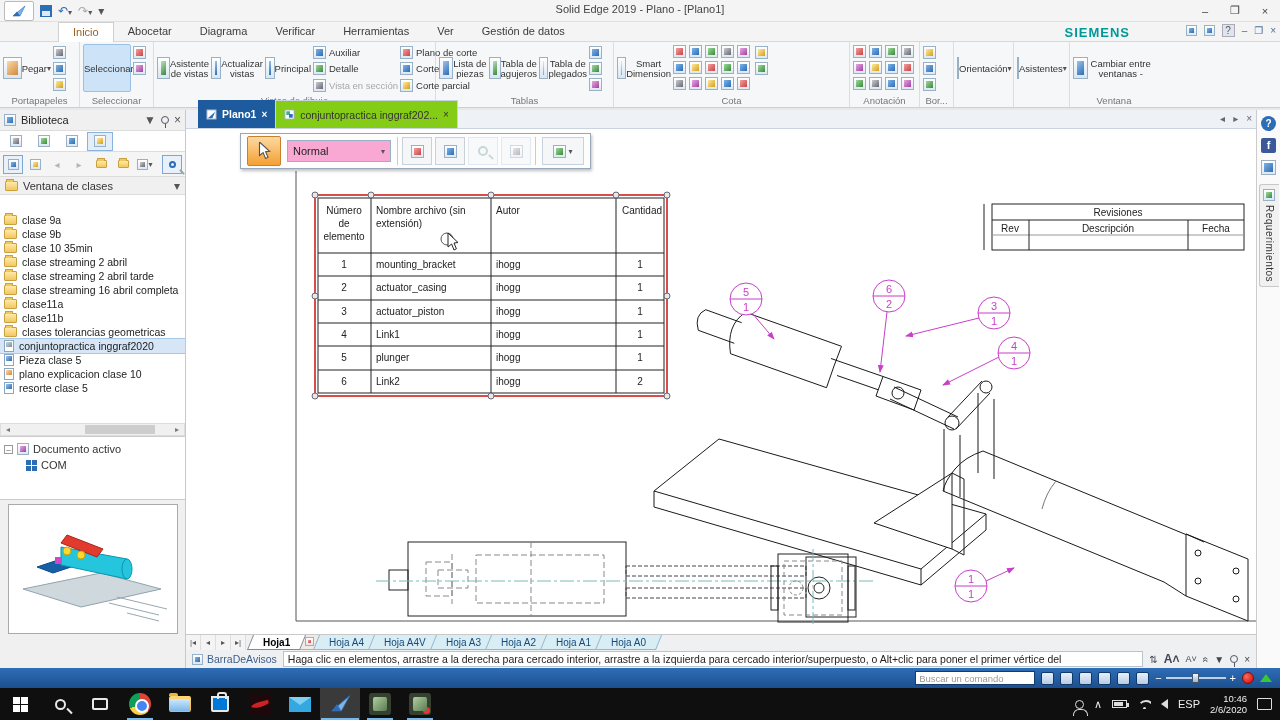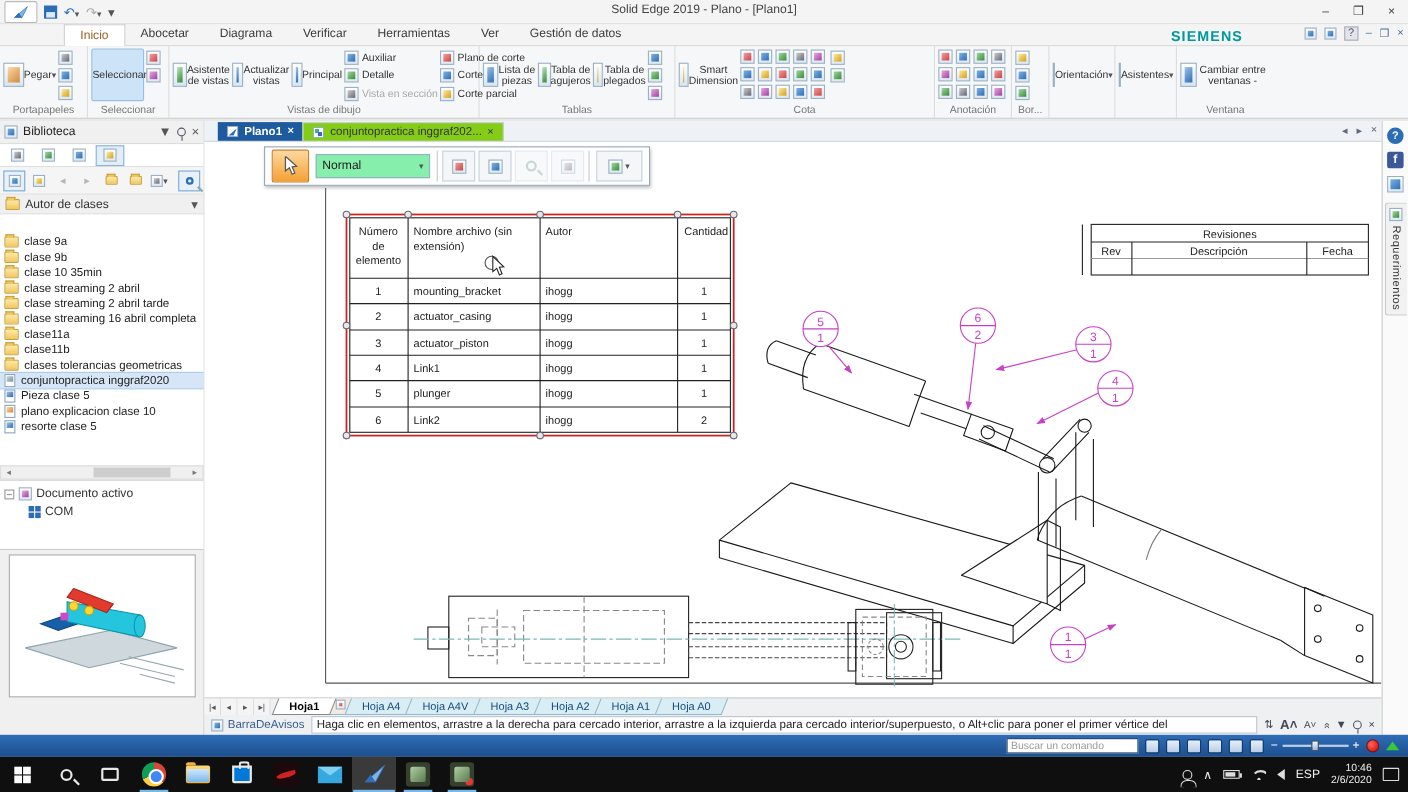--- a/index.html
+++ b/index.html
@@ -73,29 +73,29 @@
   .scr-arrow{width:14px;height:11px;color:#777;font-size:8px;display:flex;align-items:center;justify-content:center}
   .lib-tree{height:64px;background:#fff;border-top:1px solid #ccc;border-bottom:1px solid #ccc;padding:4px 4px;font-size:11px}
   .trow{display:flex;align-items:center;gap:4px;height:16px}
   .expander{width:9px;height:9px;border:1px solid #999;background:#fff;font-size:8px;line-height:7px;text-align:center;color:#444}
   .comic{width:11px;height:11px;background:#fff;position:relative}
   .comic::before{content:"";position:absolute;left:0;top:0;width:5px;height:5px;background:#2d6db5;box-shadow:6px 0 #2d6db5,0 6px #2d6db5,6px 6px #2d6db5}
   .preview{position:absolute;left:8px;top:394px;width:170px;height:130px;background:#fff;border:1px solid #aaa}
   
   #docarea{position:absolute;left:186px;top:110px;width:1070px;height:558px;background:#fff}
   .doctabs{position:absolute;left:0;top:0;width:100%;height:19px;background:#eef1f5;border-bottom:1px solid #c9d4e0;display:flex;align-items:flex-end}
-  .dtab{height:17px;display:flex;align-items:center;gap:5px;padding:0 8px;font-size:10.5px}
+  .dtab{height:28px;display:flex;align-items:center;gap:5px;padding:0 8px;font-size:10.5px}
   .dtab.active{background:#1e5a9e;color:#fff;font-weight:bold}
   .dtab.inactive{background:#84cc16;border:1px solid #c9d4e0;border-bottom:none;color:#333}
   .dtab .x{font-size:10px}
   .dtabctl{position:absolute;right:4px;top:3px;display:flex;gap:8px;color:#667;font-size:10px}
   .canvas{position:absolute;left:0;top:19px;width:1070px;height:505px;background:#fff;overflow:hidden}
   .float-toolbar{position:absolute;left:54px;top:4px;height:36px;background:#fdfdfd;border:1px solid #98a8b8;box-shadow:1px 2px 3px rgba(0,0,0,.25);display:flex;align-items:center;gap:6px;padding:0 6px;z-index:5}
   .orange-btn{width:34px;height:30px;background:linear-gradient(#fcd9a0,#f5a032);border:1px solid #c87f2f;border-radius:2px;display:flex;align-items:center;justify-content:center}
-  .mode-select{width:104px;height:22px;background:#86efac;border:1px solid #9ab0c4;display:flex;align-items:center;justify-content:space-between;padding:0 5px;font-size:11px;color:#222}
+  .mode-select{width:104px;height:22px;background:#f9a8d4;border:1px solid #9ab0c4;display:flex;align-items:center;justify-content:space-between;padding:0 5px;font-size:11px;color:#222}
   .tb-group{display:flex;border-left:1px solid #ccc;border-right:1px solid #ccc;padding:0 4px;gap:3px}
   .tbb{width:30px;height:28px;background:#f4f6f8;border:1px solid #c8d2dc;display:flex;align-items:center;justify-content:center;gap:2px}
   .tbb.dis{opacity:.45}
   .mag{width:10px;height:10px;border:2px solid #8aa;border-radius:50%;position:relative;display:inline-block}
   .mag::after{content:"";position:absolute;left:8px;top:8px;width:6px;height:2px;background:#8aa;transform:rotate(45deg)}
   
   .sheetrow{position:absolute;left:0;top:524px;width:100%;height:16px;background:#eef0f2;border-top:1px solid #c9c9c9;display:flex;align-items:flex-start}
   .navb{width:15px;height:15px;display:flex;align-items:center;justify-content:center;color:#555;font-size:8px;border-right:1px solid #ddd;background:#f4f4f4}
   .stab{height:15px;padding:0 12px;display:flex;align-items:center;font-size:10px;color:#16497c;background:#d9edf4;border:1px solid #93b8cc;border-top:none;transform:skewX(-22deg);margin-left:-6px}
   .stab>span{transform:skewX(22deg);white-space:nowrap}
@@ -448,21 +448,21 @@
         <span class="sic k" style="width:11px;height:11px"></span>
         <span class="ddv">▾</span>
       </span>
     <span style="flex:1"></span>
     <span class="tbtn on">
         <span class="mag" style="width:7px;height:7px;border-color:#2d6db5"></span>
       </span>
   </div>
   <div class="lib-section">
     <span class="ic ic-folder"></span>
-    <span style="flex:1">Autor de clases</span>
+    <span style="flex:1">Ventana de clases</span>
     <span class="glyph">▾</span>
   </div>
   <div class="lib-list">
     <div class="litem">
         <span class="ic ic-folder"></span>
         <span>clase 9a</span>
       </div>
     <div class="litem">
         <span class="ic ic-folder"></span>
         <span>clase 9b</span>

